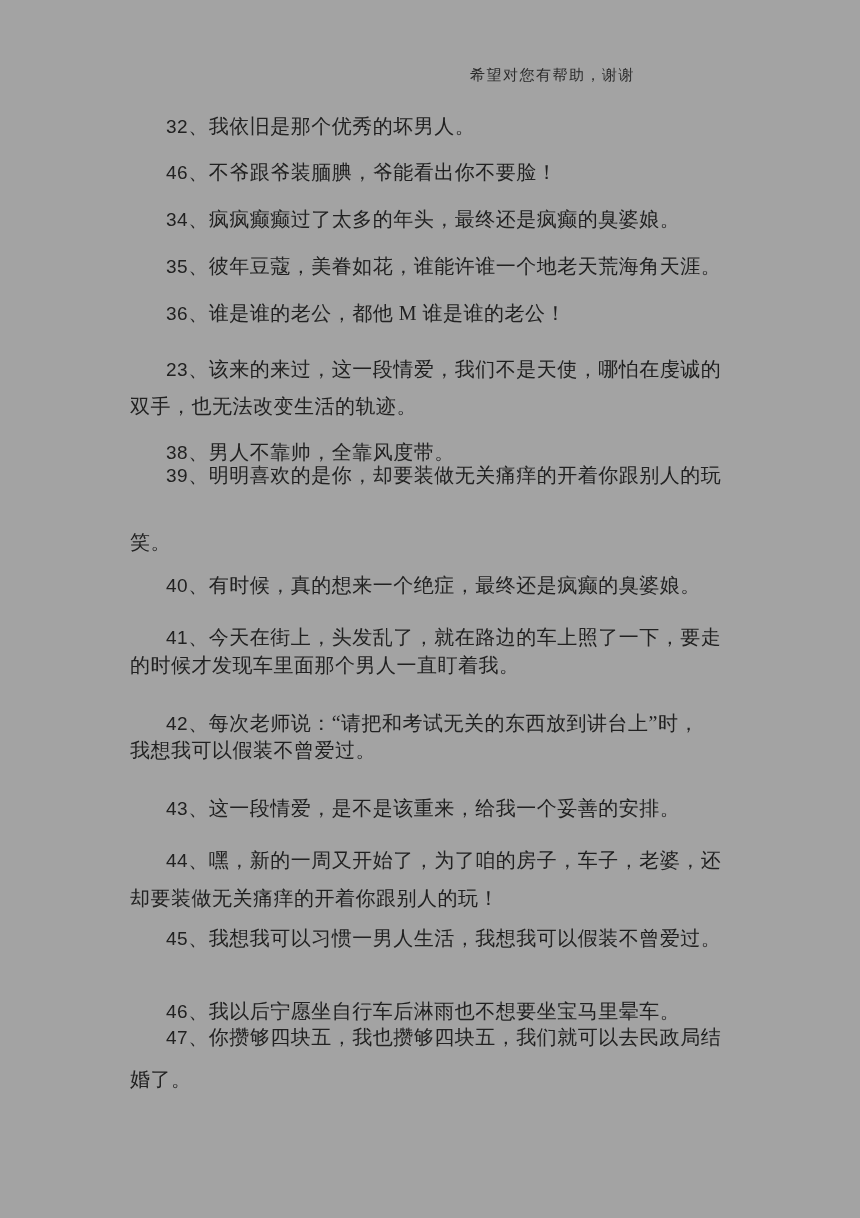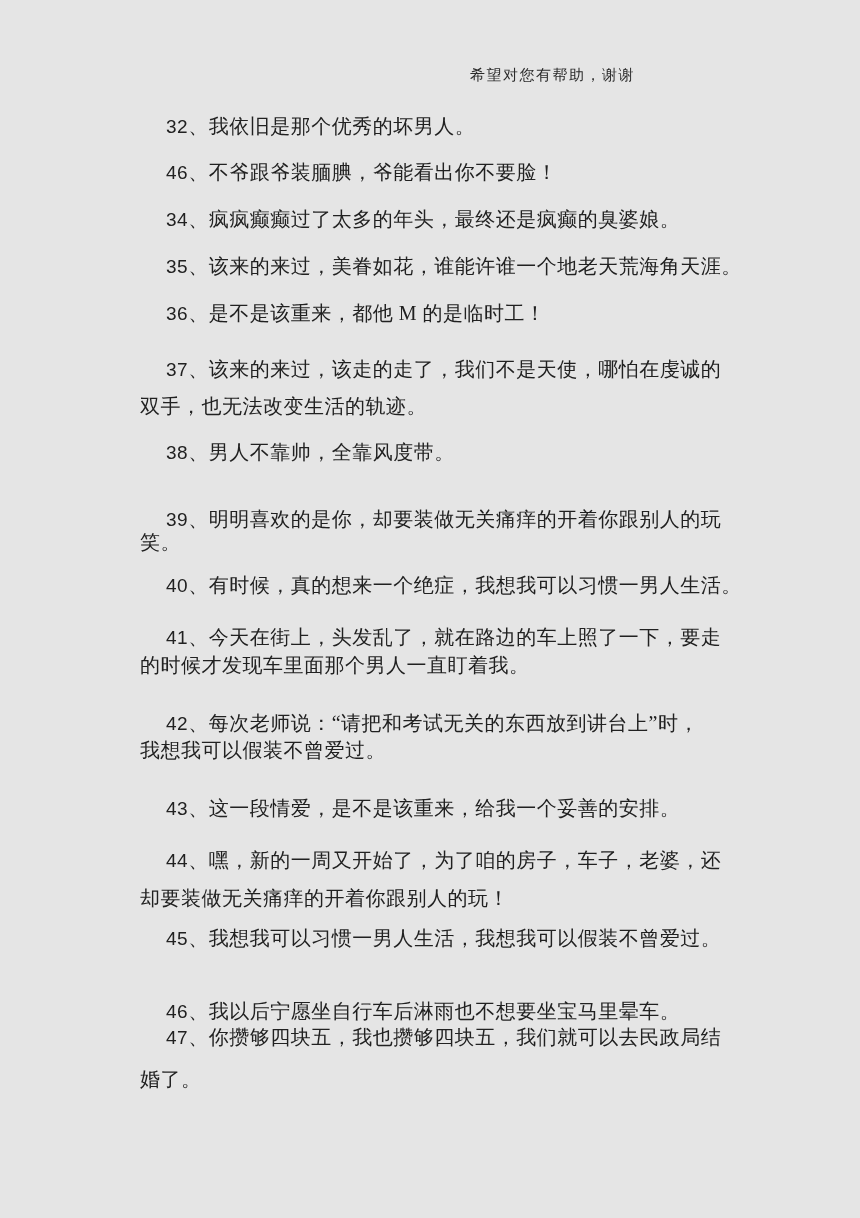--- a/index.html
+++ b/index.html
@@ -1,20 +1,20 @@
 <!DOCTYPE html>
 <html><head>
 <meta charset="utf-8">
 <style>
   html,body{margin:0;padding:0;background:#ffffff;}
   .page{
     position:relative;
     width:860px;
     height:1218px;
-    background:#e5e5e5;
+    background:#a3a3a3;
     font-family:"Liberation Serif","DejaVu Serif",serif;
     color:#212121;
     overflow:hidden;
   }
   .page-header{
     position:absolute;
     left:470px;
     top:66px;
     font-size:15px;
     letter-spacing:1.5px;
@@ -23,21 +23,21 @@
   }
   .line{
     position:absolute;
     left:166px;
     font-size:20px;
     line-height:28px;
     white-space:nowrap;
     letter-spacing:0.5px;
     text-align:center;
   }
-  .line.wrap{left:140px;}
+  .line.wrap{left:130px;}
   .num{
     font-family:"Liberation Sans","DejaVu Sans",sans-serif;
     font-size:19px;
     letter-spacing:0.5px;
   }
 </style>
 </head>
 <body>
 
 <div class="page">
@@ -45,33 +45,33 @@
   <div class="page-header">希望对您有帮助，谢谢</div>
 
   <section>
 
     <div class="line" style="top:112px"><span class="num">32</span><span class="sep">、</span><span>我依旧是那个优秀的坏男人。</span></div>
 
     <div class="line" style="top:158px"><span class="num">46</span><span class="sep">、</span><span>不爷跟爷装腼腆，爷能看出你不要脸！</span></div>
 
     <div class="line" style="top:205px"><span class="num">34</span><span class="sep">、</span><span>疯疯癫癫过了太多的年头，最终还是疯癫的臭婆娘。</span></div>
 
-    <div class="line" style="top:252px"><span class="num">35</span><span class="sep">、</span><span>该来的来过，美眷如花，谁能许谁一个地老天荒海角天涯。</span></div>
+    <div class="line" style="top:252px"><span class="num">35</span><span class="sep">、</span><span>彼年豆蔻，美眷如花，谁能许谁一个地老天荒海角天涯。</span></div>
 
-    <div class="line" style="top:299px"><span class="num">36</span><span class="sep">、</span><span>是不是该重来，都他 M 的是临时工！</span></div>
+    <div class="line" style="top:299px"><span class="num">36</span><span class="sep">、</span><span>谁是谁的老公，都他 M 谁是谁的老公！</span></div>
 
-    <div class="line" style="top:355px"><span class="num">37</span><span class="sep">、</span><span>该来的来过，该走的走了，我们不是天使，哪怕在虔诚的</span></div>
+    <div class="line" style="top:355px"><span class="num">23</span><span class="sep">、</span><span>该来的来过，这一段情爱，我们不是天使，哪怕在虔诚的</span></div>
     <div class="line wrap" style="top:392px">双手，也无法改变生活的轨迹。</div>
 
     <div class="line" style="top:438px"><span class="num">38</span><span class="sep">、</span><span>男人不靠帅，全靠风度带。</span></div>
 
-    <div class="line" style="top:505px"><span class="num">39</span><span class="sep">、</span><span>明明喜欢的是你，却要装做无关痛痒的开着你跟别人的玩</span></div>
+    <div class="line" style="top:461px"><span class="num">39</span><span class="sep">、</span><span>明明喜欢的是你，却要装做无关痛痒的开着你跟别人的玩</span></div>
     <div class="line wrap" style="top:528px">笑。</div>
 
-    <div class="line" style="top:571px"><span class="num">40</span><span class="sep">、</span><span>有时候，真的想来一个绝症，我想我可以习惯一男人生活。</span></div>
+    <div class="line" style="top:571px"><span class="num">40</span><span class="sep">、</span><span>有时候，真的想来一个绝症，最终还是疯癫的臭婆娘。</span></div>
 
     <div class="line" style="top:623px"><span class="num">41</span><span class="sep">、</span><span>今天在街上，头发乱了，就在路边的车上照了一下，要走</span></div>
     <div class="line wrap" style="top:651px">的时候才发现车里面那个男人一直盯着我。</div>
 
     <div class="line" style="top:709px"><span class="num">42</span><span class="sep">、</span><span>每次老师说：“请把和考试无关的东西放到讲台上”时，</span></div>
     <div class="line wrap" style="top:736px">我想我可以假装不曾爱过。</div>
 
     <div class="line" style="top:794px"><span class="num">43</span><span class="sep">、</span><span>这一段情爱，是不是该重来，给我一个妥善的安排。</span></div>
 
     <div class="line" style="top:846px"><span class="num">44</span><span class="sep">、</span><span>嘿，新的一周又开始了，为了咱的房子，车子，老婆，还</span></div>

